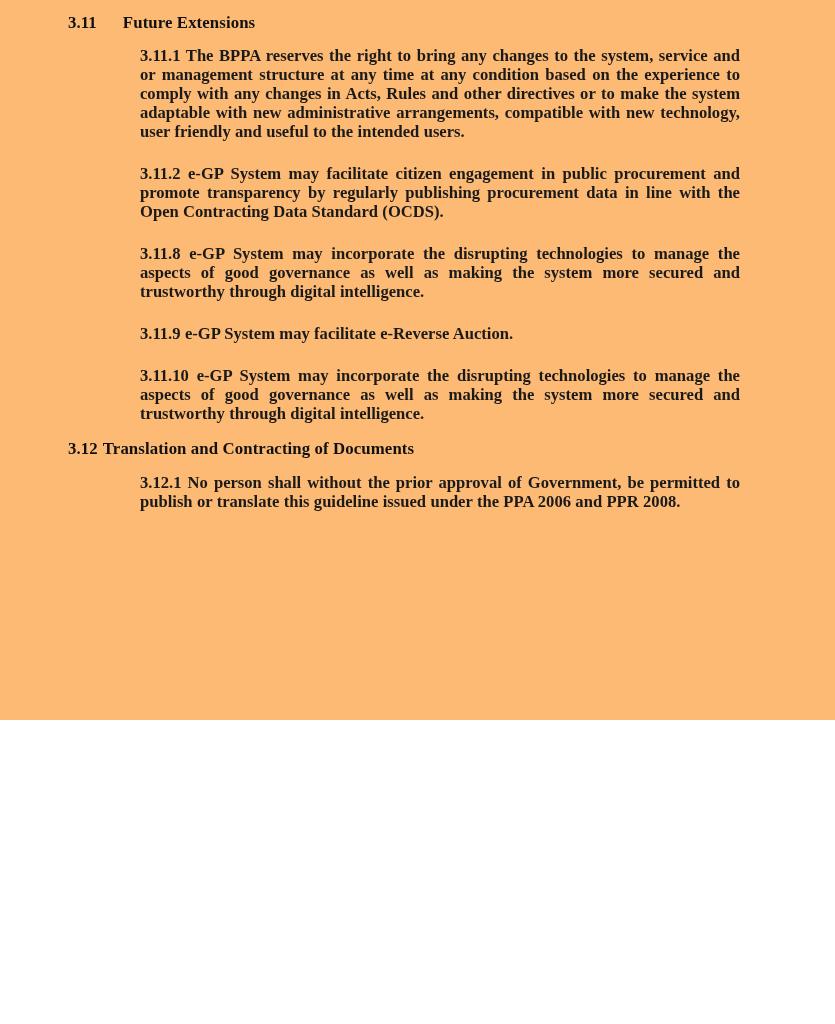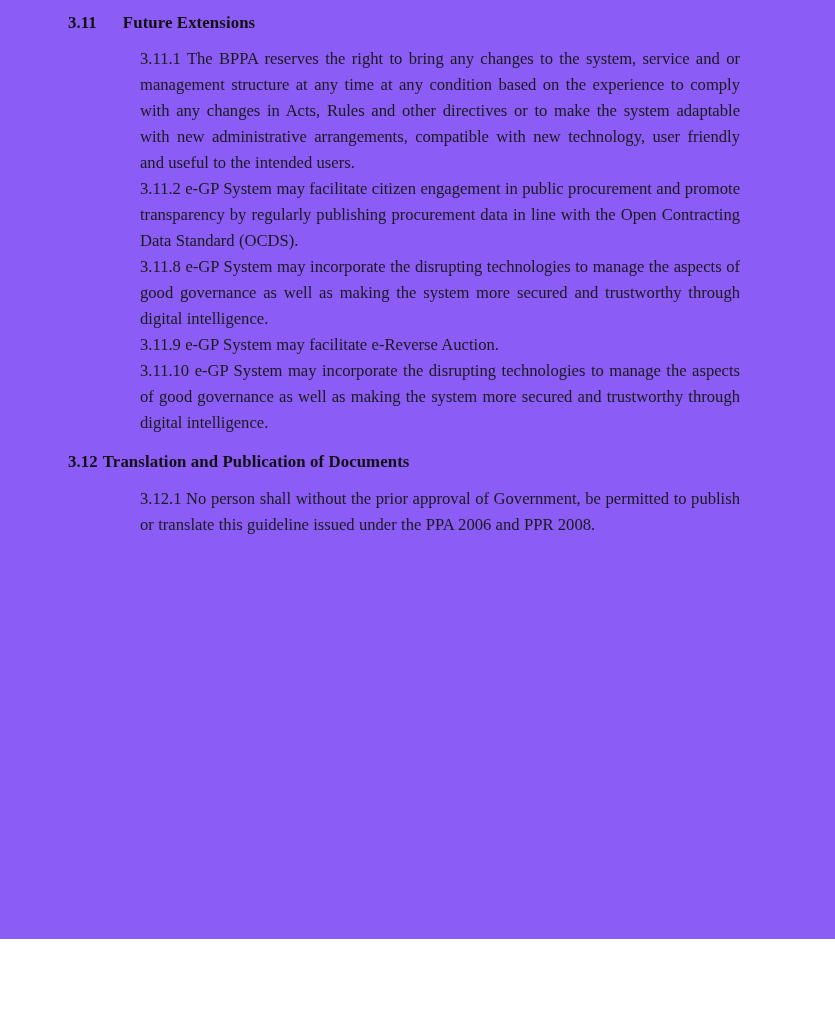--- a/index.html
+++ b/index.html
@@ -12,22 +12,22 @@
     width: 835px;
     height: 1024px;
     overflow: hidden;
     font-family: "Liberation Serif", "DejaVu Serif", serif;
     color: #1a1a1a;
     -webkit-font-smoothing: antialiased;
   }
   .page {
     position: relative;
     width: 835px;
-    height: 939px;
-    background: #8b5cf6;
+    height: 720px;
+    background: #fdba74;
     box-sizing: border-box;
     padding: 0;
   }
   .content {
     position: absolute;
     left: 0;
     top: 0;
     width: 835px;
   }
 
@@ -55,35 +55,36 @@
     width: 5px;
   }
 
   
   .para {
     margin: 0;
     padding: 0;
     margin-left: 140px;
     margin-right: 95px;            
     font-size: 16.6px;
-    line-height: 26px;
+    line-height: 19px;
     text-align: justify;
     text-justify: inter-word;
     color: #1a1a1a;
     word-spacing: 0.2px;
+    font-weight: bold;
   }
 
   
   .gap-head-to-para { height: 11px; }
   .gap-para-to-head { height: 14px; }
   .gap-head2-to-para{ height: 11px; }
   .top-offset       { height: 11px; }
 
   
-  .para + .para { margin-top: 0; }
+  .para + .para { margin-top: 23px; }
 </style>
 </head>
 <body>
 
 <div class="page">
   <div class="content">
 
     <div class="top-offset"></div>
 
     <h2 class="section-heading"><span class="num">3.11</span><span class="sep-tab"></span><span>Future Extensions</span></h2>
@@ -91,20 +92,20 @@
     <div class="gap-head-to-para"></div>
 
     <p class="para">3.11.1 The BPPA reserves the right to bring any changes to the system, service and or management structure at any time at any condition based on the experience to comply with any changes in Acts, Rules and other directives or to make the system adaptable with new administrative arrangements, compatible with new technology, user friendly and useful to the intended users.</p>
     <p class="para">3.11.2 e-GP System may facilitate citizen engagement in public procurement and promote transparency by regularly publishing procurement data in line with the Open Contracting Data Standard (OCDS).</p>
     <p class="para">3.11.8 e-GP System may incorporate the disrupting technologies to manage the aspects of good governance as well as making the system more secured and trustworthy through digital intelligence.</p>
     <p class="para">3.11.9   e-GP System may facilitate e-Reverse Auction.</p>
     <p class="para">3.11.10 e-GP System may incorporate the disrupting technologies to manage the aspects of good governance as well as making the system more secured and trustworthy through digital intelligence.</p>
 
     <div class="gap-para-to-head"></div>
 
-    <h2 class="section-heading"><span class="num">3.12</span><span class="sep-space"></span><span>Translation and Publication of Documents</span></h2>
+    <h2 class="section-heading"><span class="num">3.12</span><span class="sep-space"></span><span>Translation and Contracting of Documents</span></h2>
 
     <div class="gap-head2-to-para"></div>
 
     <p class="para">3.12.1 No person shall without the prior approval of Government, be permitted to publish or translate this guideline issued under the PPA 2006 and PPR 2008.</p>
 
   </div>
 </div>
 
 </body></html>

